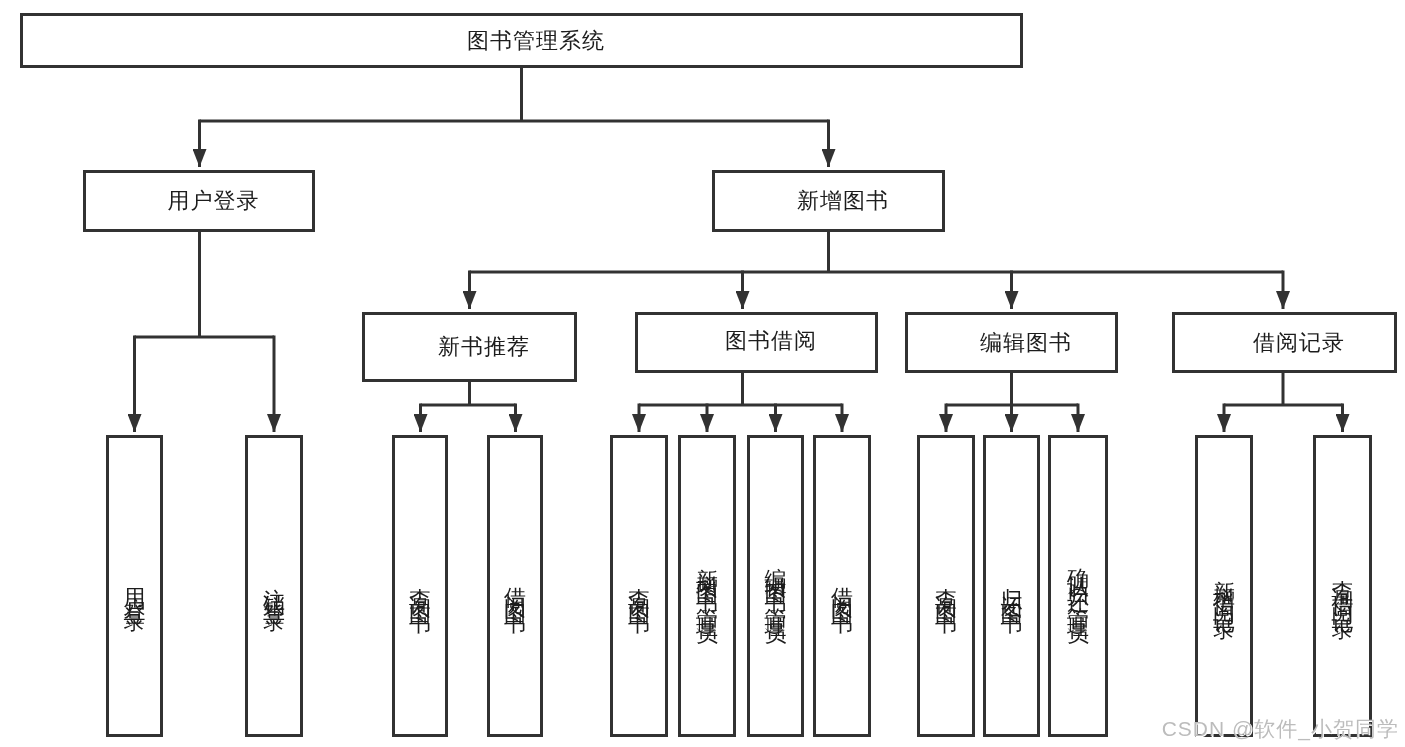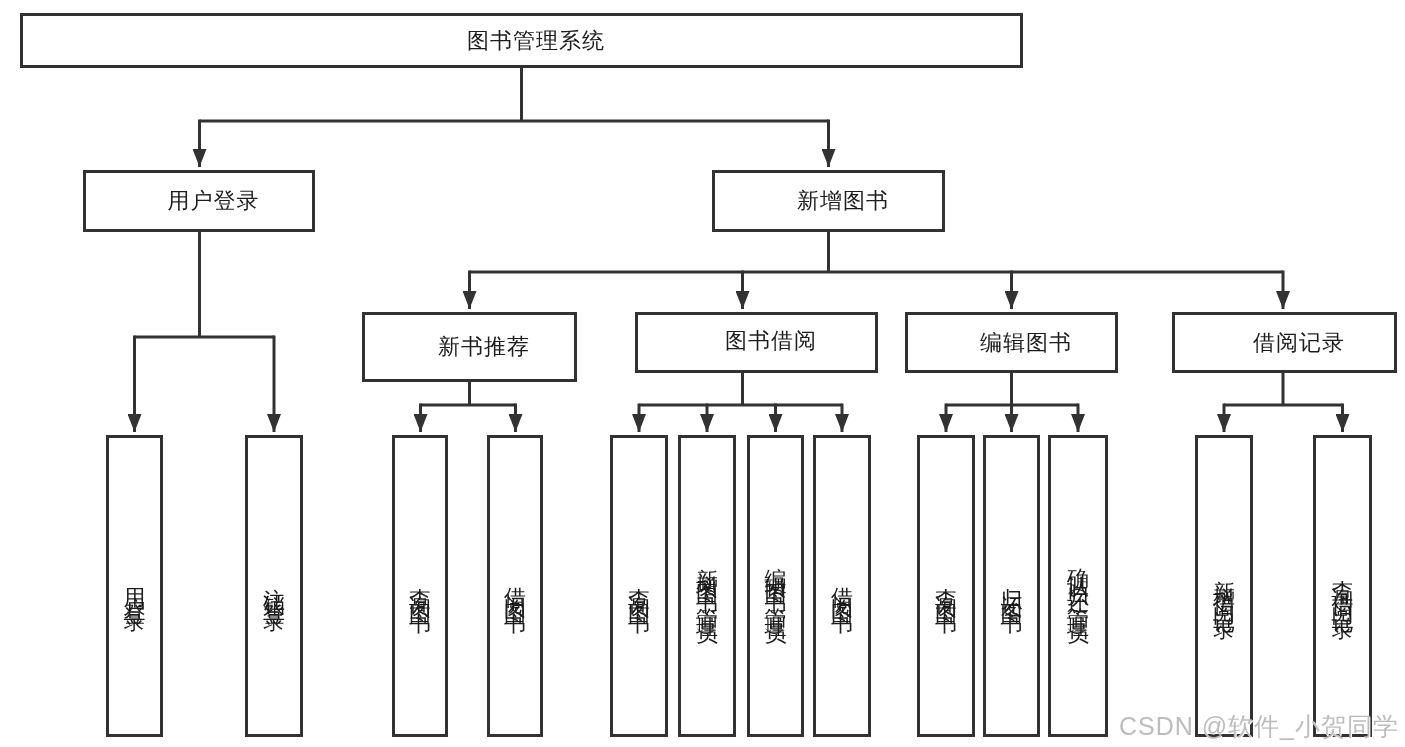--- a/index.html
+++ b/index.html
@@ -66,21 +66,21 @@
   #l-d1 { left: 917px;  top: 435px; width: 58px; height: 302px; }
   #l-d2 { left: 983px;  top: 435px; width: 57px; height: 302px; }
   #l-d3 { left: 1048px; top: 435px; width: 60px; height: 302px; }
   #l-e1 { left: 1195px; top: 435px; width: 58px; height: 302px; }
   #l-e2 { left: 1313px; top: 435px; width: 59px; height: 302px; }
   #watermark {
     position: absolute;
     right: 6px;
     bottom: 4px;
     z-index: 2;
-    font-size: 25px;
+    font-size: 21px;
     color: #bcbcbc;
     text-shadow: 1px 1px 0 #ffffff;
     letter-spacing: 1px;
     white-space: nowrap;
     margin-left: 40px;
   }
 </style>
 </head>
 <body>
 

